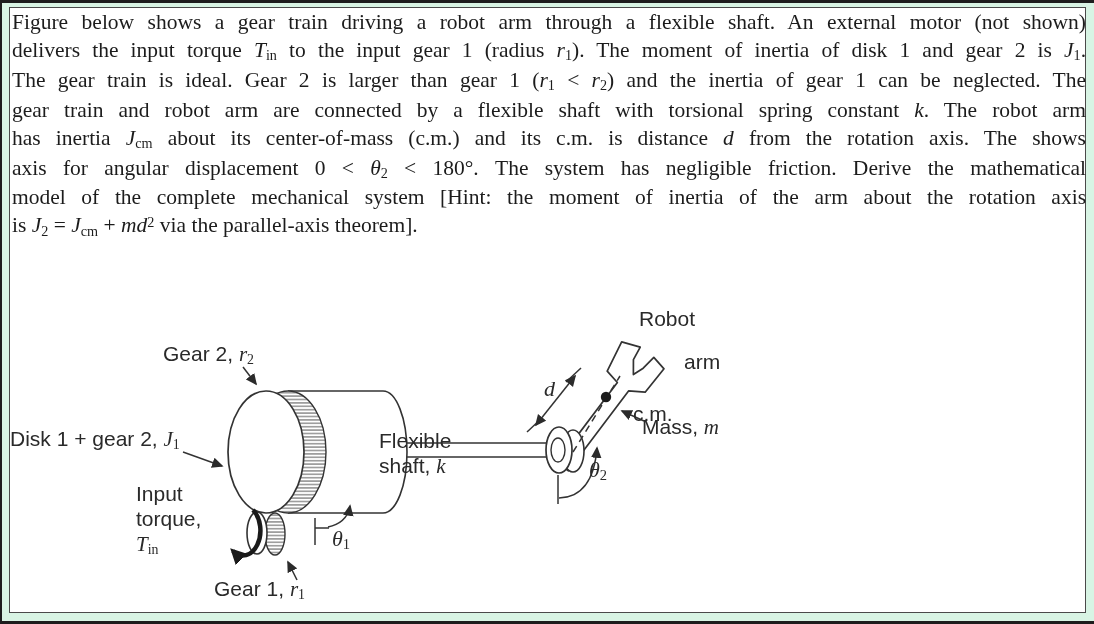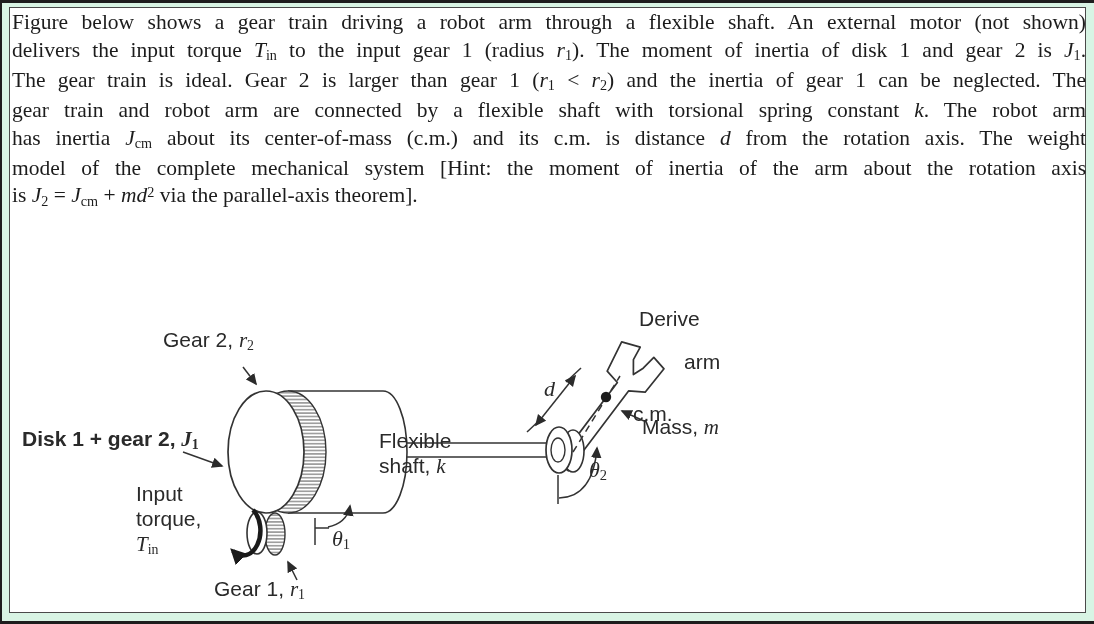--- a/index.html
+++ b/index.html
@@ -32,21 +32,22 @@
 <div class="frame-line" id="frame-top"></div>
 <div class="frame-line" id="frame-bottom"></div>
 <div class="frame-line" id="frame-left"></div>
 <div id="content-box"></div>
 
 <div id="problem-paragraph">
   <div class="tline"><span class="seg-n">Figure below shows a gear train driving a robot arm through a flexible shaft. An external motor (not shown)</span></div>
   <div class="tline"><span class="seg-n">delivers the input torque </span><span class="seg-i">T</span><span class="seg-s">in</span><span class="seg-n"> to the input gear 1 (radius </span><span class="seg-i">r</span><span class="seg-s">1</span><span class="seg-n">). The moment of inertia of disk 1 and gear 2 is </span><span class="seg-i">J</span><span class="seg-s">1</span><span class="seg-n">.</span></div>
   <div class="tline"><span class="seg-n">The gear train is ideal. Gear 2 is larger than gear 1 (</span><span class="seg-i">r</span><span class="seg-s">1</span><span class="seg-n"> &lt; </span><span class="seg-i">r</span><span class="seg-s">2</span><span class="seg-n">) and the inertia of gear 1 can be neglected. The</span></div>
   <div class="tline"><span class="seg-n">gear train and robot arm are connected by a flexible shaft with torsional spring constant </span><span class="seg-i">k</span><span class="seg-n">. The robot arm</span></div>
-  <div class="tline"><span class="seg-n">has inertia </span><span class="seg-i">J</span><span class="seg-s">cm</span><span class="seg-n"> about its center-of-mass (c.m.) and its c.m. is distance </span><span class="seg-i">d</span><span class="seg-n"> from the rotation axis. The weight</span></div>
+  <div class="tline"><span class="seg-n">has inertia </span><span class="seg-i">J</span><span class="seg-s">cm</span><span class="seg-n"> about its center-of-mass (c.m.) and its c.m. is distance </span><span class="seg-i">d</span><span class="seg-n"> from the rotation axis. The shows</span></div>
+  <div class="tline"><span class="seg-n">axis for angular displacement 0 &lt; </span><span class="seg-i">θ</span><span class="seg-s">2</span><span class="seg-n"> &lt; 180°. The system has negligible friction. Derive the mathematical</span></div>
   <div class="tline"><span class="seg-n">model of the complete mechanical system [Hint: the moment of inertia of the arm about the rotation axis</span></div>
   <div class="tline"><span class="seg-n">is </span><span class="seg-i">J</span><span class="seg-s">2</span><span class="seg-n"> = </span><span class="seg-i">J</span><span class="seg-s">cm</span><span class="seg-n"> + </span><span class="seg-i">md</span><span class="seg-p">2</span><span class="seg-n"> via the parallel-axis theorem].</span></div>
 </div>
 
 <svg id="diagram-svg" width="1094" height="624" viewBox="0 0 1094 624">
   <defs>
     <marker id="ah" markerUnits="userSpaceOnUse" markerWidth="12" markerHeight="12" viewBox="0 0 10 10" refX="8.2" refY="5" orient="auto-start-reverse">
       <path d="M0,0.6 L9.6,5 L0,9.4 Z" fill="#2b2b2b"></path>
     </marker>
     <marker id="ahb" markerUnits="userSpaceOnUse" markerWidth="16" markerHeight="16" viewBox="0 0 10 10" refX="7.5" refY="5" orient="auto">
@@ -114,31 +115,31 @@
   </g>
 
   <g stroke="#333" stroke-width="1.5" fill="none">
     <path d="M 243,367 L 256,384" marker-end="url(#ah)"></path>
     <path d="M 183,452 L 222,466" marker-end="url(#ah)"></path>
     <path d="M 297,580 L 288,562" marker-end="url(#ah)"></path>
     <path d="M 644,421 L 622,411" marker-end="url(#ah)"></path>
   </g>
 </svg>
 
-<div class="fig-label" style="left:163px;top:328px;"><span class="seg-n">Gear 2, </span><span class="seg-i">r</span><span class="seg-s">2</span></div>
-<div class="fig-label" style="left:22px;top:427px;font-weight:bold;"><span class="seg-n">Disk 1 + gear 2, </span><span class="seg-i">J</span><span class="seg-s">1</span></div>
+<div class="fig-label" style="left:163px;top:342px;"><span class="seg-n">Gear 2, </span><span class="seg-i">r</span><span class="seg-s">2</span></div>
+<div class="fig-label" style="left:10px;top:427px;"><span class="seg-n">Disk 1 + gear 2, </span><span class="seg-i">J</span><span class="seg-s">1</span></div>
 <div class="fig-label" style="left:136px;top:481px;width:82px;text-align:left;line-height:25px;">
   <div><span class="seg-n">Input</span></div>
   <div><span class="seg-n">torque,</span></div>
   <div><span class="seg-i">T</span><span class="seg-s">in</span></div>
 </div>
 <div class="fig-label" style="left:214px;top:577px;"><span class="seg-n">Gear 1, </span><span class="seg-i">r</span><span class="seg-s">1</span></div>
 <div class="fig-label" style="left:379px;top:386px;line-height:25px;margin-top:42px;">
   <div><span class="seg-n">Flexible</span></div>
   <div><span class="seg-n">shaft, </span><span class="seg-i">k</span></div>
 </div>
-<div class="fig-label" style="left:639px;top:307px;"><span class="seg-n">Derive</span></div>
+<div class="fig-label" style="left:639px;top:307px;"><span class="seg-n">Robot</span></div>
 <div class="fig-label" style="left:648px;top:350px;margin-left:36px;"><span class="seg-n">arm</span></div>
 <div class="fig-label" style="left:633px;top:402px;"><span class="seg-n">c.m.</span></div>
 <div class="fig-label" style="left:642px;top:415px;"><span class="seg-n">Mass, </span><span class="seg-i">m</span></div>
 <div class="fig-label fig-math" style="left:544px;top:377px;"><span class="seg-i">d</span></div>
 <div class="fig-label fig-math" style="left:332px;top:527px;text-align:center;"><span class="seg-i">θ</span><span class="seg-s">1</span></div>
 <div class="fig-label fig-math" style="left:589px;top:458px;"><span class="seg-i">θ</span><span class="seg-s">2</span></div>
 
 </body></html>

